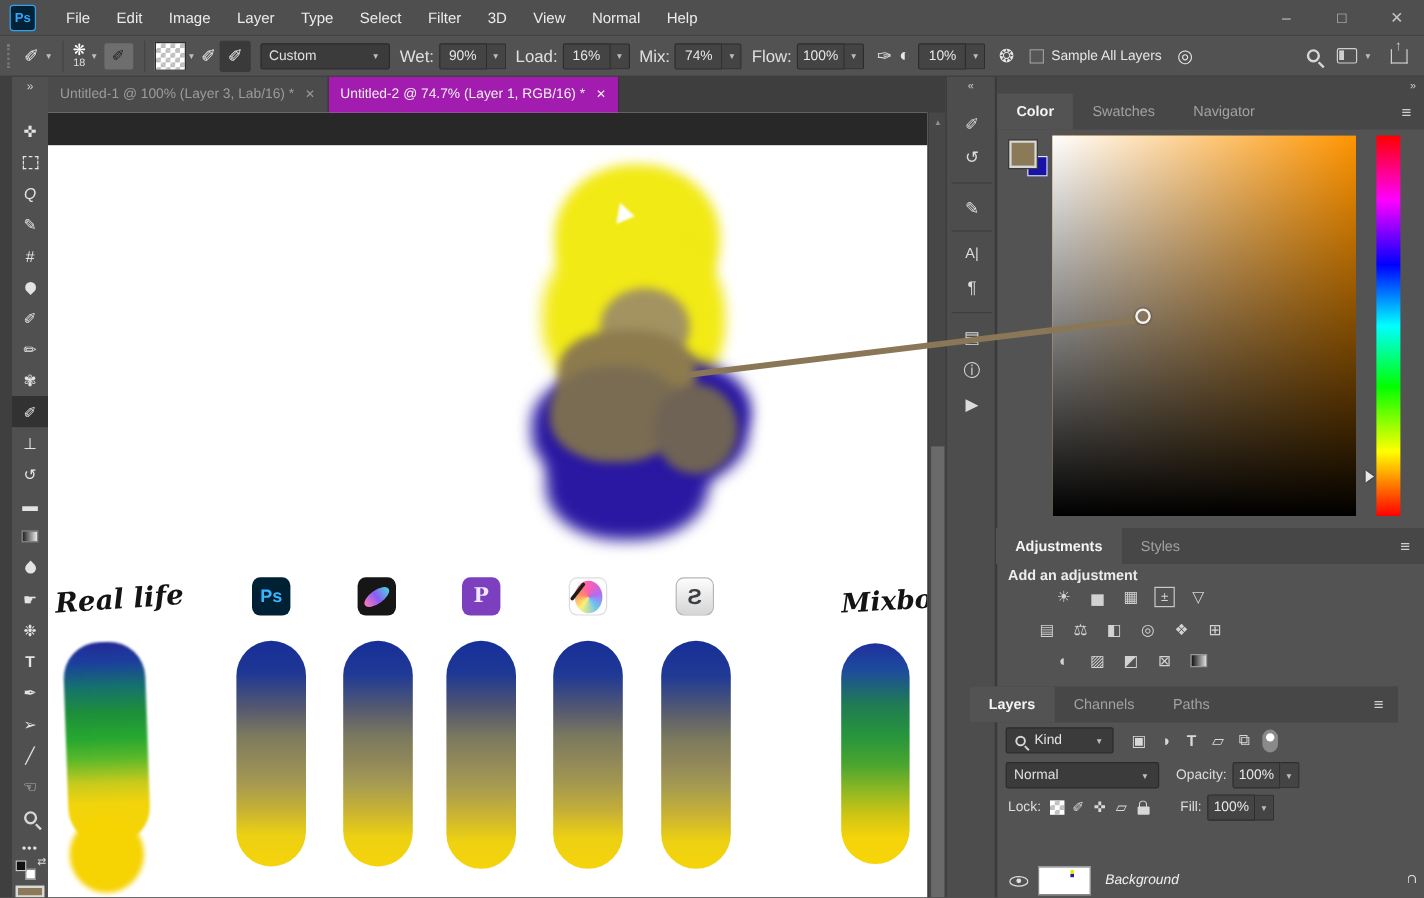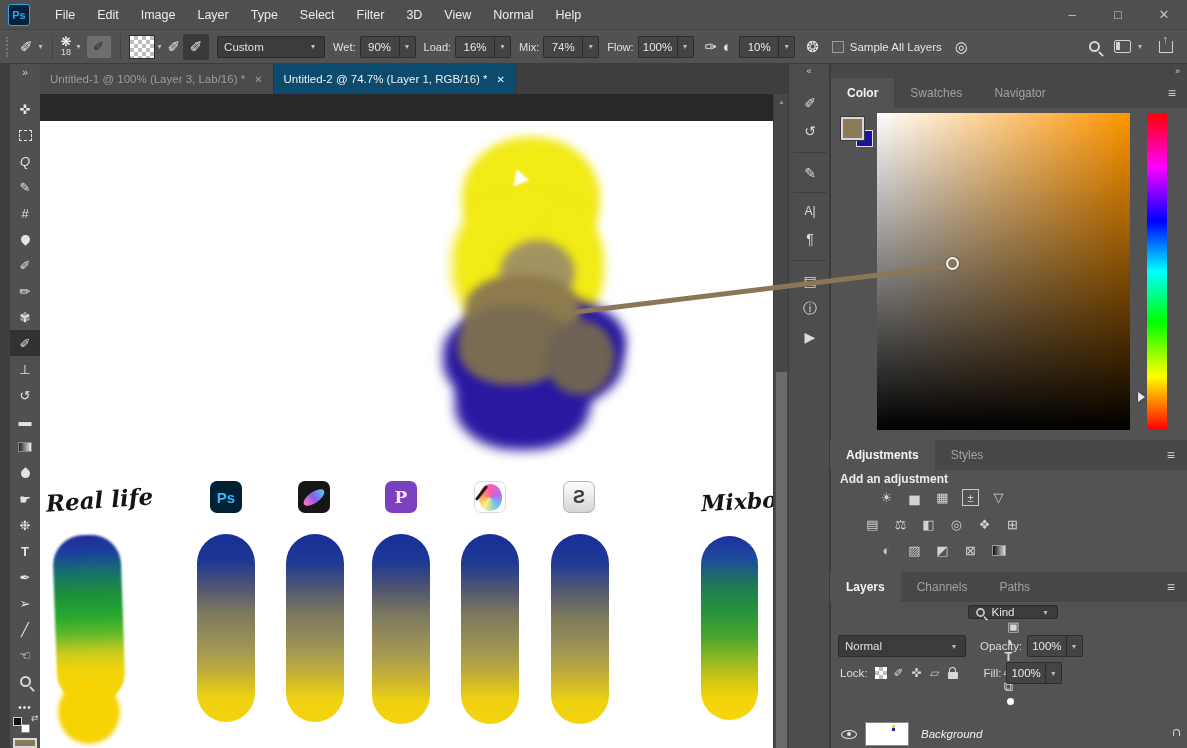--- a/index.html
+++ b/index.html
@@ -35,21 +35,21 @@
   .checker { background-image:
       linear-gradient(45deg,#bdbdbd 25%,transparent 25%,transparent 75%,#bdbdbd 75%),
       linear-gradient(45deg,#bdbdbd 25%,transparent 25%,transparent 75%,#bdbdbd 75%);
     background-size:8px 8px; background-position:0 0,4px 4px; background-color:#fff;}
   .swatch-box { width:26px; height:24px; border:1px solid #2e2e2e; margin-left:2px;}
   .active-ico { background:#3a3a3a; border-radius:2px; width:26px; height:26px;
     display:flex; align-items:center; justify-content:center;}
   .select { height:22px; background:#3b3b3b; border:1px solid #2b2b2b; border-radius:2px;
     display:flex; align-items:center; font-size:11.5px; color:#e0e0e0; padding:0 6px;}
   .select .sel-txt { flex:1; }
-  .ob-label { font-size:11px; color:#e0e0e0; margin:0 4px 0 8px;}
+  .ob-label { font-size:14px; color:#e0e0e0; margin:0 4px 0 8px;}
   .field { height:22px; min-width:40px; background:#444; border:1px solid #2d2d2d;
     border-radius:2px 0 0 2px; display:flex; align-items:center; justify-content:center;
     font-size:11.5px; color:#e8e8e8; padding:0 4px;}
   .fieldchev { width:16px; height:22px; border:1px solid #2d2d2d; border-left:none;
     border-radius:0 2px 2px 0; display:flex; align-items:center; justify-content:center;
     font-size:8px; color:#bbb; background:#444;}
   .checkbox { width:12px; height:12px; border:1px solid #9a9a9a; background:#565656;
     margin:0 6px 0 10px;}
   .cb-label { font-size:11.5px; color:#e6e6e6;}
   .mag { position:relative; width:11px; height:11px; border:2px solid #d6d6d6; border-radius:50%; display:inline-block;}
@@ -58,21 +58,21 @@
   .ws-ico { width:17px; height:13px; border:1.5px solid #cfcfcf; border-radius:2px; position:relative;}
   .ws-ico::before { content:""; position:absolute; left:1px; top:1px; width:4px; height:8px; background:#cfcfcf;}
   .share-ico { position:relative; width:14px; height:12px; border:1.5px solid #cfcfcf; border-top:none;}
   .share-ico::before { content:"↑"; position:absolute; left:2.5px; top:-8px; font-size:11px; color:#cfcfcf;}
   .ob-right { margin-left:auto; display:flex; align-items:center; margin-right:14px; gap:14px;}
   
   .tabbar { position:absolute; left:40px; top:64px; width:748px; height:30px;
     background:#3e3e3e; display:flex; align-items:flex-end;}
   .tab { height:30px; display:flex; align-items:center; padding:0 10px; font-size:11.5px;
     background:#4b4b4b; color:#9c9c9c; border-right:1px solid #353535; white-space:nowrap;}
-  .tab.active { background:#0c4a6e; color:#f1f1f1;}
+  .tab.active { background:#a21caf; color:#f1f1f1;}
   .tab .tab-close { margin-left:9px; font-size:10px; color:inherit;}
   
   .edge-strip { position:absolute; left:0; top:64px; width:10px; height:684px; background:#3f3f3f;}
   .toolrail { position:absolute; left:10px; top:64px; width:30px; height:684px; background:#505050;}
   .rail-collapse { height:16px; display:flex; align-items:center; justify-content:center;
     color:#cfcfcf; font-size:10px;}
   .tools { display:flex; flex-direction:column; margin-top:16px;}
   .tool { height:26px; width:30px; display:flex; align-items:center; justify-content:center;
     color:#e3e3e3; font-size:13px;}
   .tool.active { background:#323232;}
@@ -416,27 +416,27 @@
   <div class="adj-row" style="left:878px;top:542px;">
     <span class="adj-ico">◐</span>
     <span class="adj-ico">▨</span>
     <span class="adj-ico">◩</span>
     <span class="adj-ico">⊠</span>
     <span class="adj-ico">
         <span class="gradmap-g"></span>
       </span>
   </div>
 
-  <div class="ptabs" style="position:absolute;left:830px;top:572px;">
+  <div class="ptabs" style="position:absolute;left:808px;top:572px;">
     <span class="ptab active">Layers</span>
     <span class="ptab">Channels</span>
     <span class="ptab">Paths</span>
     <span class="pmenu">≡</span>
   </div>
-  <div class="lrow" style="top:605px;height:24px;flex-direction:column;">
+  <div class="lrow" style="top:605px;height:24px;">
     <span class="kind-box">
       <span class="mag"></span>
       <span style="flex:1;">Kind</span>
       <span class="chev">▾</span>
     </span>
     <span class="fil-ico" style="margin-left:10px;">▣</span>
     <span class="fil-ico">◑</span>
     <span class="fil-ico" style="font-weight:bold;">T</span>
     <span class="fil-ico">▱</span>
     <span class="fil-ico">⧉</span>

